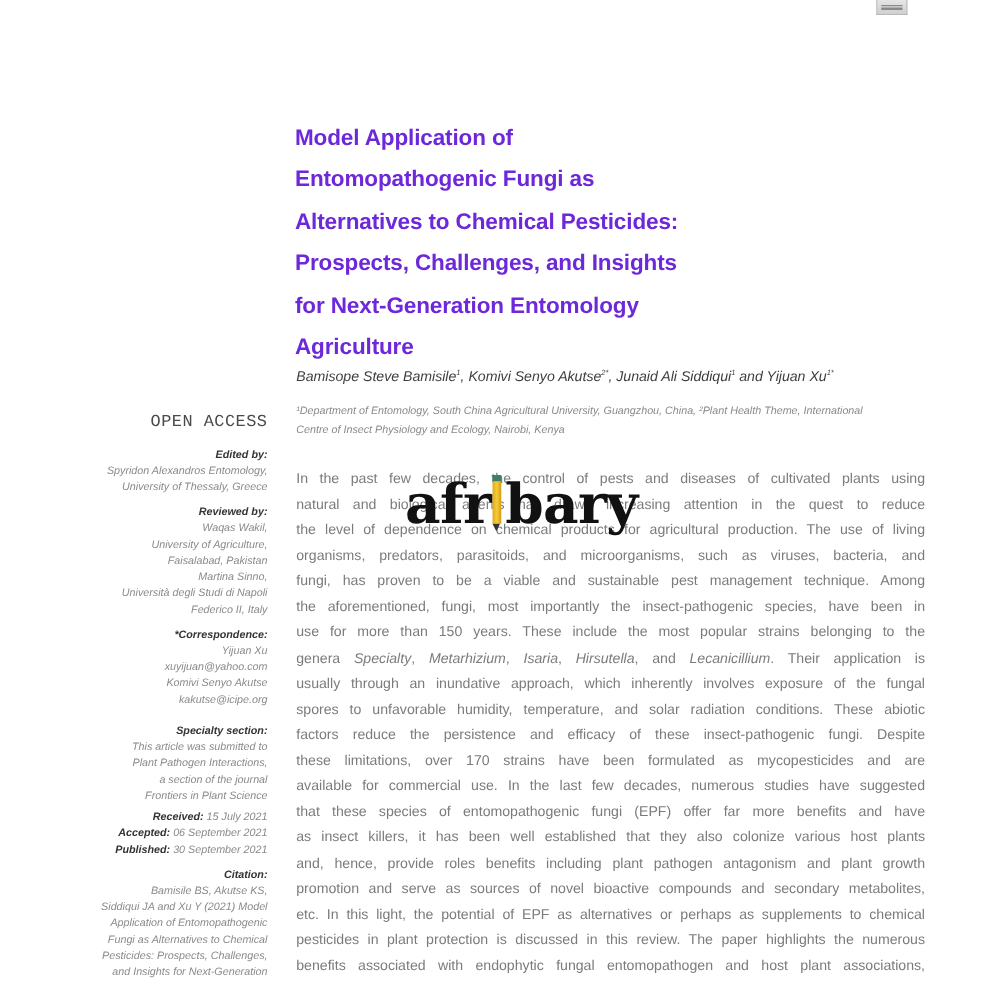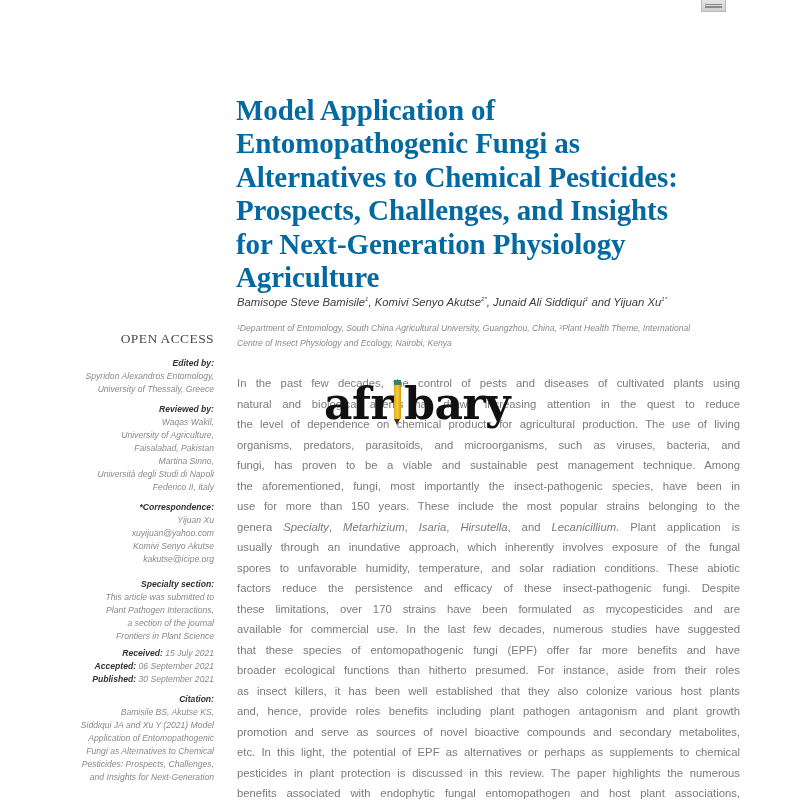--- a/index.html
+++ b/index.html
@@ -8,43 +8,43 @@
 
   .badge {
     position: absolute; left: 701px; top: 0; width: 25px; height: 12px;
     background: linear-gradient(#e6e6e6, #cfcfcf); border: 1px solid #b8b8b8; border-top: none;
     display: flex; flex-direction: column; align-items: center; justify-content: center; gap: 1px;
   }
   .badge span { display: block; width: 17px; height: 1.5px; background: #8a8a8a; }
 
   .title {
     position: absolute; left: 236px; top: 94px; width: 520px;
-    font-family: Liberation Serif, serif;
-    font-size: 29px; line-height: 33.4px; font-weight: bold; color: #0369a1; letter-spacing: -0.1px;
+    font-family: Liberation Sans, sans-serif;
+    font-size: 18px; line-height: 33.4px; font-weight: bold; color: #6d28d9; letter-spacing: -0.1px;
   }
   .title div { white-space: nowrap; }
 
   .authors {
     position: absolute; left: 237px; top: 296px; width: 520px;
     font-size: 11.3px; font-style: italic; color: #3d3d3d; white-space: nowrap;
   }
   .authors sup { font-size: 6px; vertical-align: 5px; }
 
   .affiliations {
     position: absolute; left: 237px; top: 321px; width: 510px;
     font-size: 8.6px; font-style: italic; color: #8a8a8a; line-height: 15px;
   }
   .affiliations div { white-space: nowrap; }
 
   .sidebar {
     position: absolute; left: 40px; top: 330px; width: 174px; text-align: right;
     font-size: 8.6px; line-height: 13px; color: #8a8a8a; font-style: italic;
   }
   .open-access {
-    font-family: Liberation Serif, serif; font-style: normal;
+    font-family: Liberation Mono, monospace; font-style: normal;
     font-size: 13.5px; color: #4a4a4a; letter-spacing: 0.4px; line-height: 18px; margin-bottom: 9px;
   }
   .sb-head { font-weight: bold; color: #333; margin-top: 7px; }
   .sb-head:first-of-type { margin-top: 0; }
   .sb-line { white-space: nowrap; }
   .dates { margin-top: 4px; }
   .dates .row { white-space: nowrap; }
   .dates .lbl { font-weight: bold; color: #333; }
 
   .abstract {
@@ -78,21 +78,21 @@
 <div class="badge">
   <span></span>
   <span></span>
 </div>
 
 <h1 class="title">
   <div>Model Application of</div>
   <div>Entomopathogenic Fungi as</div>
   <div>Alternatives to Chemical Pesticides:</div>
   <div>Prospects, Challenges, and Insights</div>
-  <div>for Next-Generation Physiology</div>
+  <div>for Next-Generation Entomology</div>
   <div>Agriculture</div>
 </h1>
 
 <div class="authors">
   <span>Bamisope Steve Bamisile</span><sup>1</sup><span>, </span><span>Komivi Senyo Akutse</span><sup>2*</sup><span>, </span><span>Junaid Ali Siddiqui</span><sup>1</sup><span> and </span><span>Yijuan Xu</span><sup>1*</sup>
 </div>
 
 <div class="affiliations">
   <div>¹Department of Entomology, South China Agricultural University, Guangzhou, China, ²Plant Health Theme, International</div>
   <div>Centre of Insect Physiology and Ecology, Nairobi, Kenya</div>
@@ -141,28 +141,27 @@
 </aside>
 
 <div class="abstract">
   <span class="ln">In the past few decades, the control of pests and diseases of cultivated plants using</span>
   <span class="ln">natural and biological agents has drawn increasing attention in the quest to reduce</span>
   <span class="ln">the level of dependence on chemical products for agricultural production. The use of living</span>
   <span class="ln">organisms, predators, parasitoids, and microorganisms, such as viruses, bacteria, and</span>
   <span class="ln">fungi, has proven to be a viable and sustainable pest management technique. Among</span>
   <span class="ln">the aforementioned, fungi, most importantly the insect-pathogenic species, have been in</span>
   <span class="ln">use for more than 150 years. These include the most popular strains belonging to the</span>
-  <span class="ln"><span>genera </span><i>Specialty</i><span>, </span><i>Metarhizium</i><span>, </span><i>Isaria</i><span>, </span><i>Hirsutella</i><span>, and </span><i>Lecanicillium</i><span>. Plant application is</span></span>
+  <span class="ln"><span>genera </span><i>Specialty</i><span>, </span><i>Metarhizium</i><span>, </span><i>Isaria</i><span>, </span><i>Hirsutella</i><span>, and </span><i>Lecanicillium</i><span>. Their application is</span></span>
   <span class="ln">usually through an inundative approach, which inherently involves exposure of the fungal</span>
   <span class="ln">spores to unfavorable humidity, temperature, and solar radiation conditions. These abiotic</span>
   <span class="ln">factors reduce the persistence and efficacy of these insect-pathogenic fungi. Despite</span>
   <span class="ln">these limitations, over 170 strains have been formulated as mycopesticides and are</span>
   <span class="ln">available for commercial use. In the last few decades, numerous studies have suggested</span>
   <span class="ln">that these species of entomopathogenic fungi (EPF) offer far more benefits and have</span>
-  <span class="ln">broader ecological functions than hitherto presumed. For instance, aside from their roles</span>
   <span class="ln">as insect killers, it has been well established that they also colonize various host plants</span>
   <span class="ln">and, hence, provide roles benefits including plant pathogen antagonism and plant growth</span>
   <span class="ln">promotion and serve as sources of novel bioactive compounds and secondary metabolites,</span>
   <span class="ln">etc. In this light, the potential of EPF as alternatives or perhaps as supplements to chemical</span>
   <span class="ln">pesticides in plant protection is discussed in this review. The paper highlights the numerous</span>
   <span class="ln">benefits associated with endophytic fungal entomopathogen and host plant associations,</span>
 
 </div>
 
 <div class="watermark">

